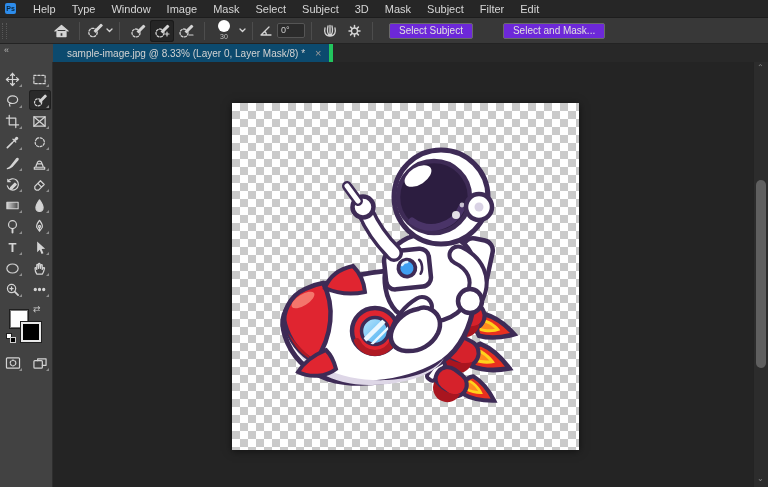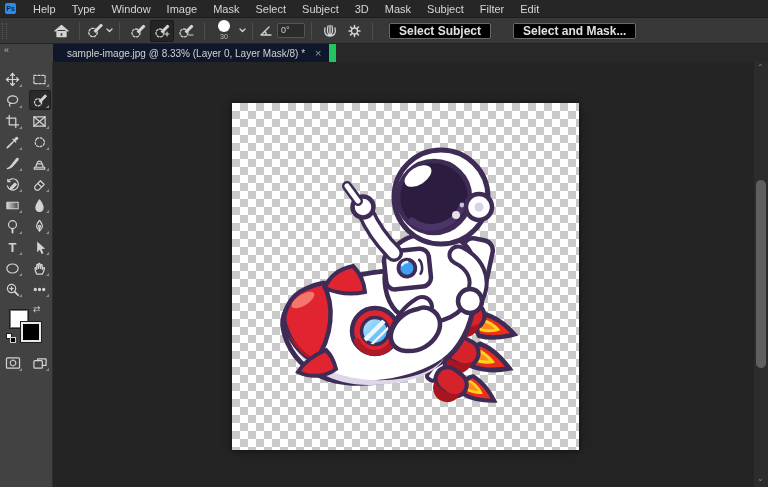--- a/index.html
+++ b/index.html
@@ -20,29 +20,29 @@
   .opt-sep { width:1px; height:18px; background:#4d4d4d; margin:0 6px; }
   .opt-btn { height:22px; min-width:24px; display:flex; align-items:center; justify-content:center;
     border-radius:3px; position:relative; }
   .opt-btn.active { background:#252525; box-shadow:inset 0 0 0 1px #1a1a1a; }
   .chev { margin-left:2px; }
   .size-ctrl { display:flex; flex-direction:column; align-items:center; justify-content:center; height:26px; width:26px; }
   .size-circle { width:12px; height:12px; border-radius:50%; background:#fff; }
   .size-label { font-size:7px; color:#c0c0c0; line-height:8px; margin-top:1px; }
   .angle-field { width:28px; height:15px; background:#2b2b2b; border:1px solid #555; border-radius:2px;
     color:#cfcfcf; font-size:9px; line-height:13px; padding-left:3px; margin-left:4px; }
-  .bar-button { height:16px; padding:0 9px; margin-left:10px; background:#000000; border:1px solid #6a6a6a;
-    border-radius:2px; color:#e0e0e0; font-size:12px; line-height:14px; display:flex; align-items:center;font-weight:bold; }
+  .bar-button { height:16px; padding:0 9px; margin-left:10px; background:#6d28d9; border:1px solid #6a6a6a;
+    border-radius:2px; color:#e0e0e0; font-size:10px; line-height:14px; display:flex; align-items:center; }
 
   
   .tab-bar { position:absolute; left:0; top:44px; width:768px; height:18px; background:#282828; display:flex; }
   .dock-stub { width:53px; height:18px; background:#424242; display:flex; align-items:flex-start; }
   .collapse { color:#b5b5b5; font-size:9px; line-height:10px; padding:1px 0 0 4px; }
-  .doc-tab { height:18px; background:#0f172a; display:flex; align-items:center; padding:0 8px 0 14px; gap:10px;
-    border-right:7px solid #22c55e;text-align:right; }
+  .doc-tab { height:18px; background:#0c4a6e; display:flex; align-items:center; padding:0 8px 0 14px; gap:10px;
+    border-right:4px solid #22c55e;text-align:right; }
   .doc-tab .title { color:#d2d2d2; font-size:10px; white-space:nowrap; }
   .doc-tab .close { color:#9a9a9a; font-size:11px; line-height:10px; }
 
   
   .main { position:absolute; left:0; top:62px; width:768px; height:425px; }
   .toolbar { position:absolute; left:0; top:0; width:53px; height:425px; background:#424242; border-right:1px solid #2e2e2e; }
   .tools { display:grid; grid-template-columns:22px 22px; gap:1px 5px; justify-content:center; padding-top:7px; }
   .tool { width:22px; height:20px; display:flex; align-items:center; justify-content:center; position:relative; border-radius:3px; }
   .tool::after { content:''; position:absolute; right:2px; bottom:2px; width:0; height:0;
     border-left:3px solid transparent; border-bottom:3px solid #8f8f8f; }
@@ -154,21 +154,21 @@
       </svg>
     </div>
     <div class="opt-btn">
       <svg class="icon" width="17" height="16" viewBox="0 0 17 16">
         <circle cx="8.5" cy="8" r="3"></circle>
         <path d="M8.5 2.5 V4.5 M8.5 11.5 V13.5 M3 8 H5 M12 8 H14 M4.6 4.1 L6 5.5 M11 10.5 L12.4 11.9 M12.4 4.1 L11 5.5 M6 10.5 L4.6 11.9" stroke-width="1.5"></path>
       </svg>
     </div>
     <div class="opt-sep"></div>
     <div class="bar-button">Select Subject</div>
-    <div class="bar-button" style="margin-left:22px;">Select and Mask...</div>
+    <div class="bar-button" style="margin-left:30px;">Select and Mask...</div>
   </div>
 
   <div class="tab-bar">
     <div class="dock-stub">
       <span class="collapse">«</span>
     </div>
     <div class="doc-tab">
       <span class="title">sample-image.jpg @ 8.33% (Layer 0, Layer Mask/8) *</span>
       <span class="close">×</span>
     </div>

